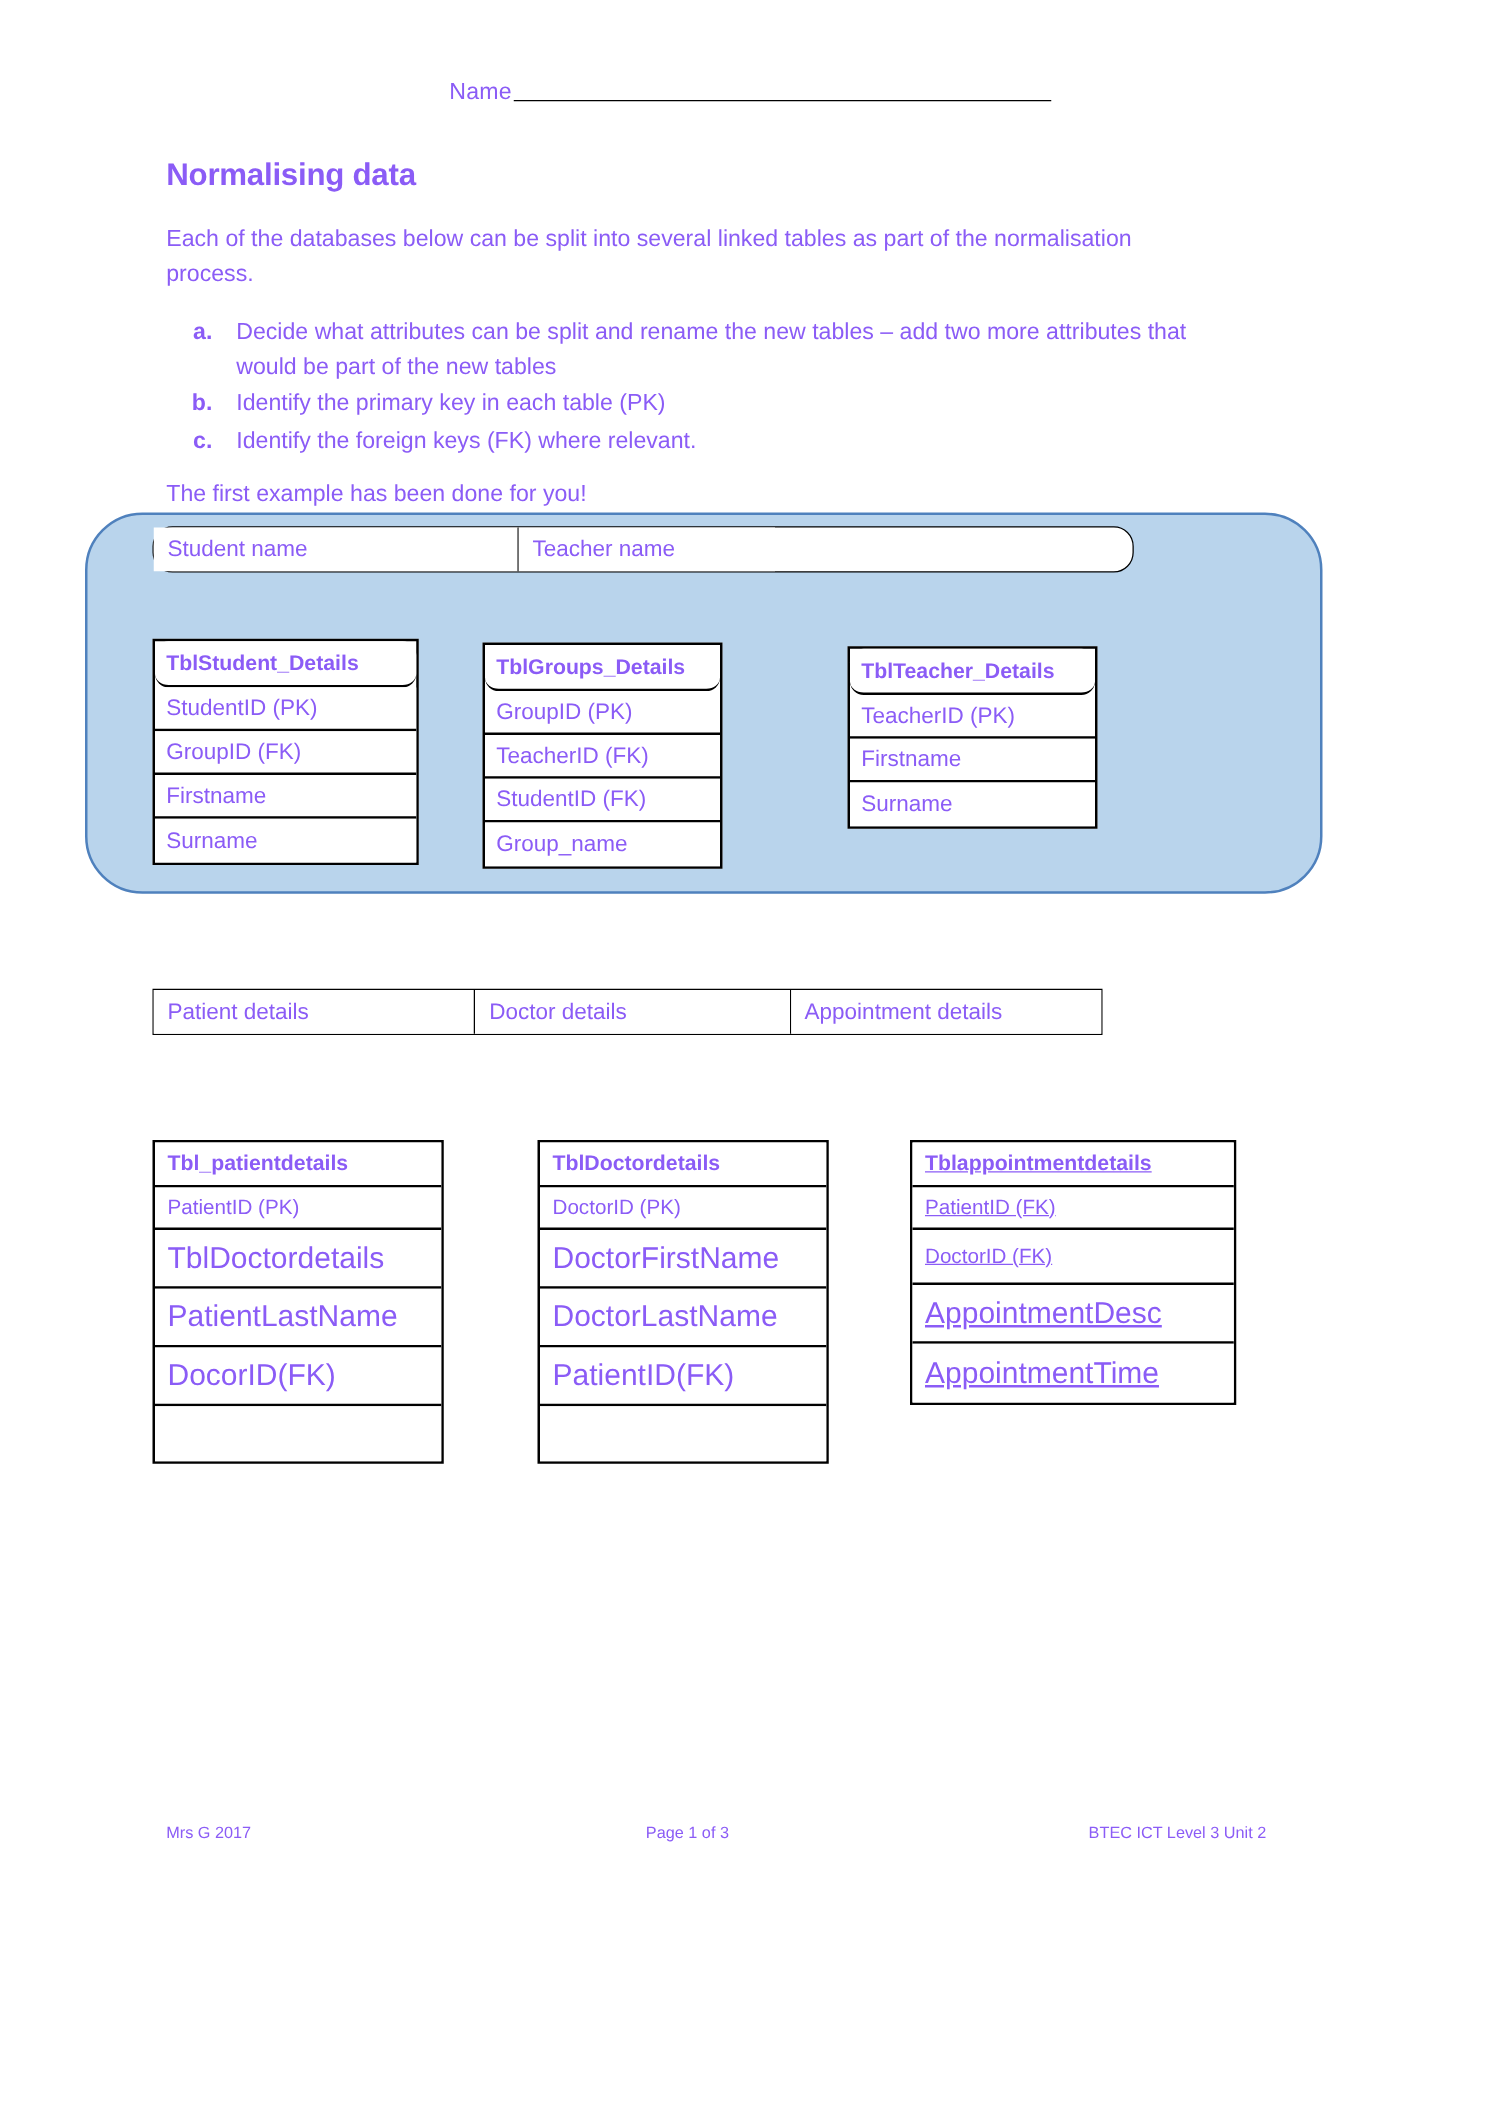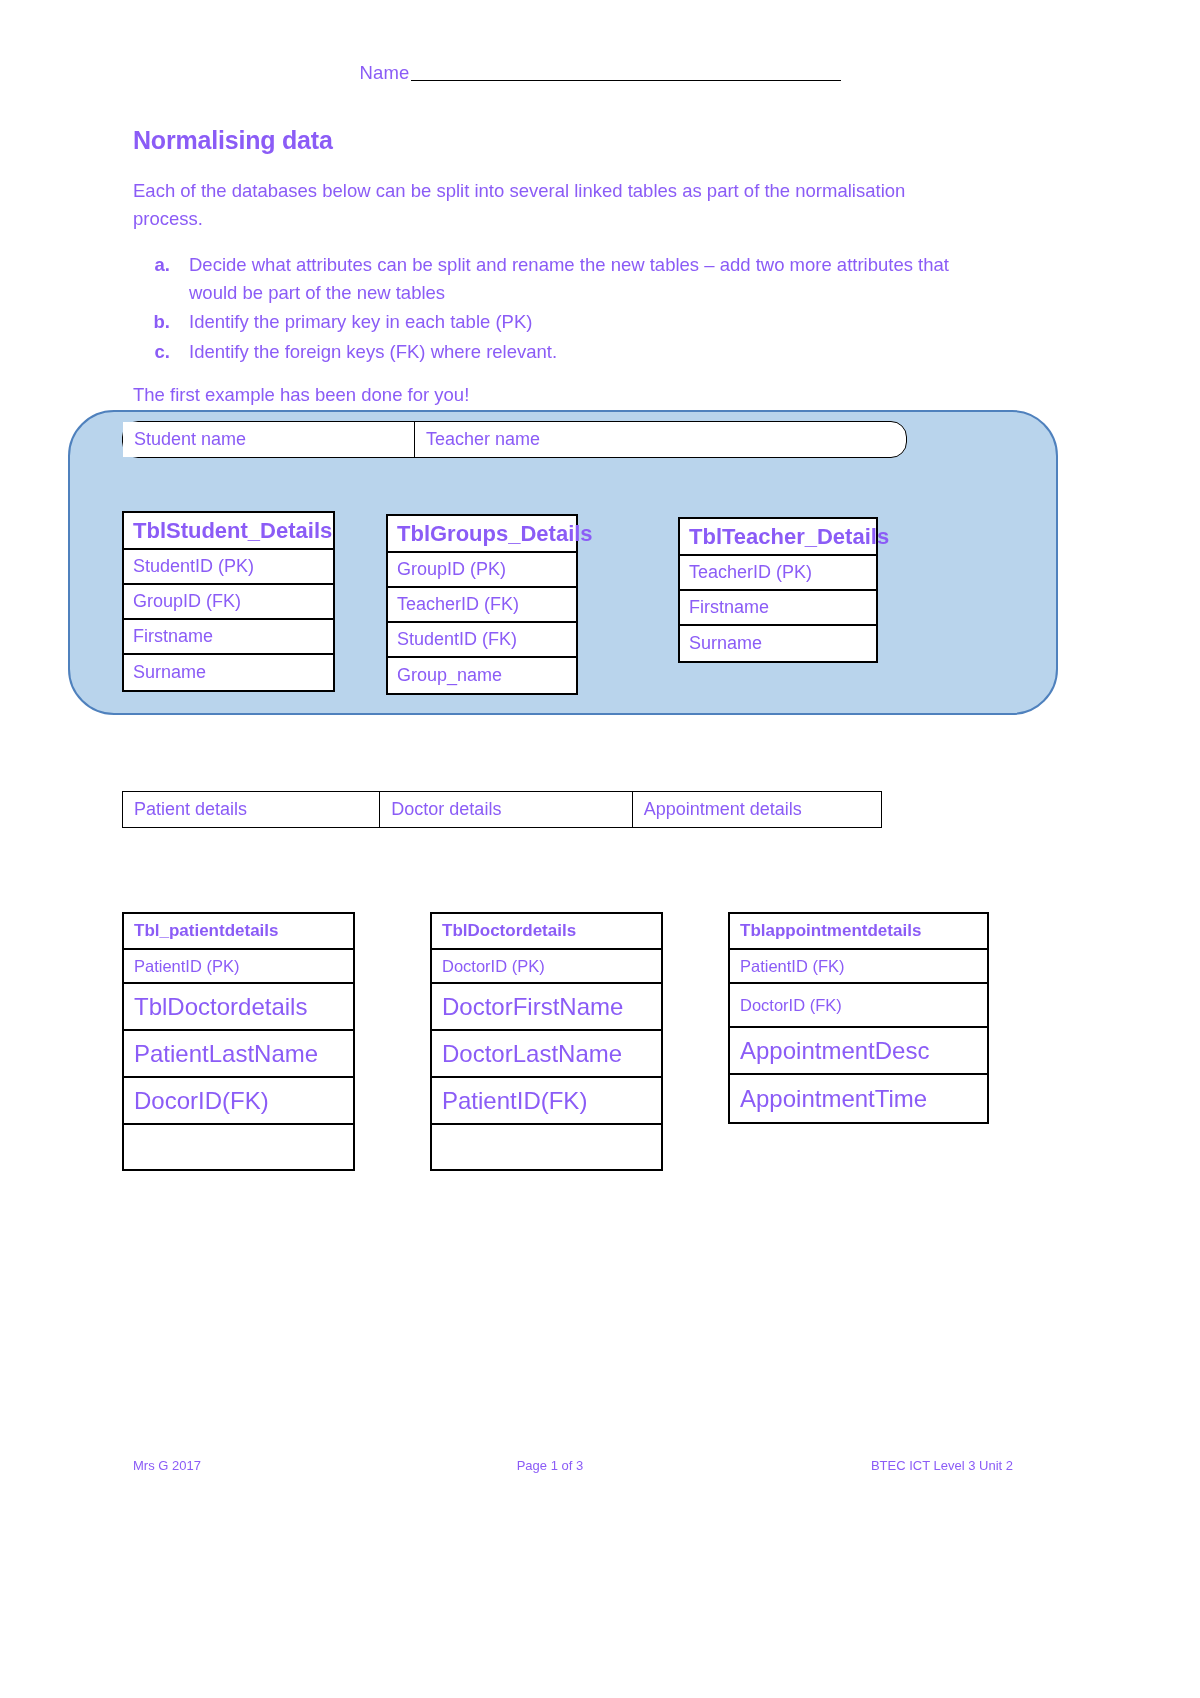--- a/index.html
+++ b/index.html
@@ -148,39 +148,39 @@
     padding: 0 9px;
     background: #fff;
   }
   .ent .row:last-child { border-bottom: none; }
   .ent .row.head {
     font-weight: bold;
   }
 
   
   .ent-ex .row { height: 35px; font-size: 18px; }
-  .ent-ex .row.head { height: 37px; font-size: 22px; }
+  .ent-ex .row.head { height: 37px; font-size: 17px; border-radius: 11px; }
 
   .ent-tbl-student { left: 122px; top: 511px; width: 213px; }
   .ent-tbl-groups  { left: 386px; top: 514px; width: 192px; }
   .ent-tbl-teacher { left: 678px; top: 517px; width: 200px; }
 
   
   .ent-ans { }
   .ent-ans .row {
     padding: 0 10px;
   }
   .ent-ans .row.head  { height: 36px; font-size: 17px; font-weight: bold; }
   .ent-ans .row.small { height: 34px; font-size: 16.5px; }
   .ent-ans .row.big   { height: 47px; font-size: 24px; }
   .ent-ans .row.blank { height: 44px; }
 
   .ent-ans-patient     { left: 122px; top: 912px; width: 233px; }
   .ent-ans-doctor      { left: 430px; top: 912px; width: 233px; }
-  .ent-ans-appointment { left: 728px; top: 912px; width: 261px; }
+  .ent-ans-appointment { left: 728px; top: 912px; width: 261px; text-decoration: underline; }
 
   
   .footer {
     position: absolute;
     left: 133px;
     top: 1458px;
     width: 880px;
     display: flex;
     justify-content: space-between;
     font-size: 13px;

